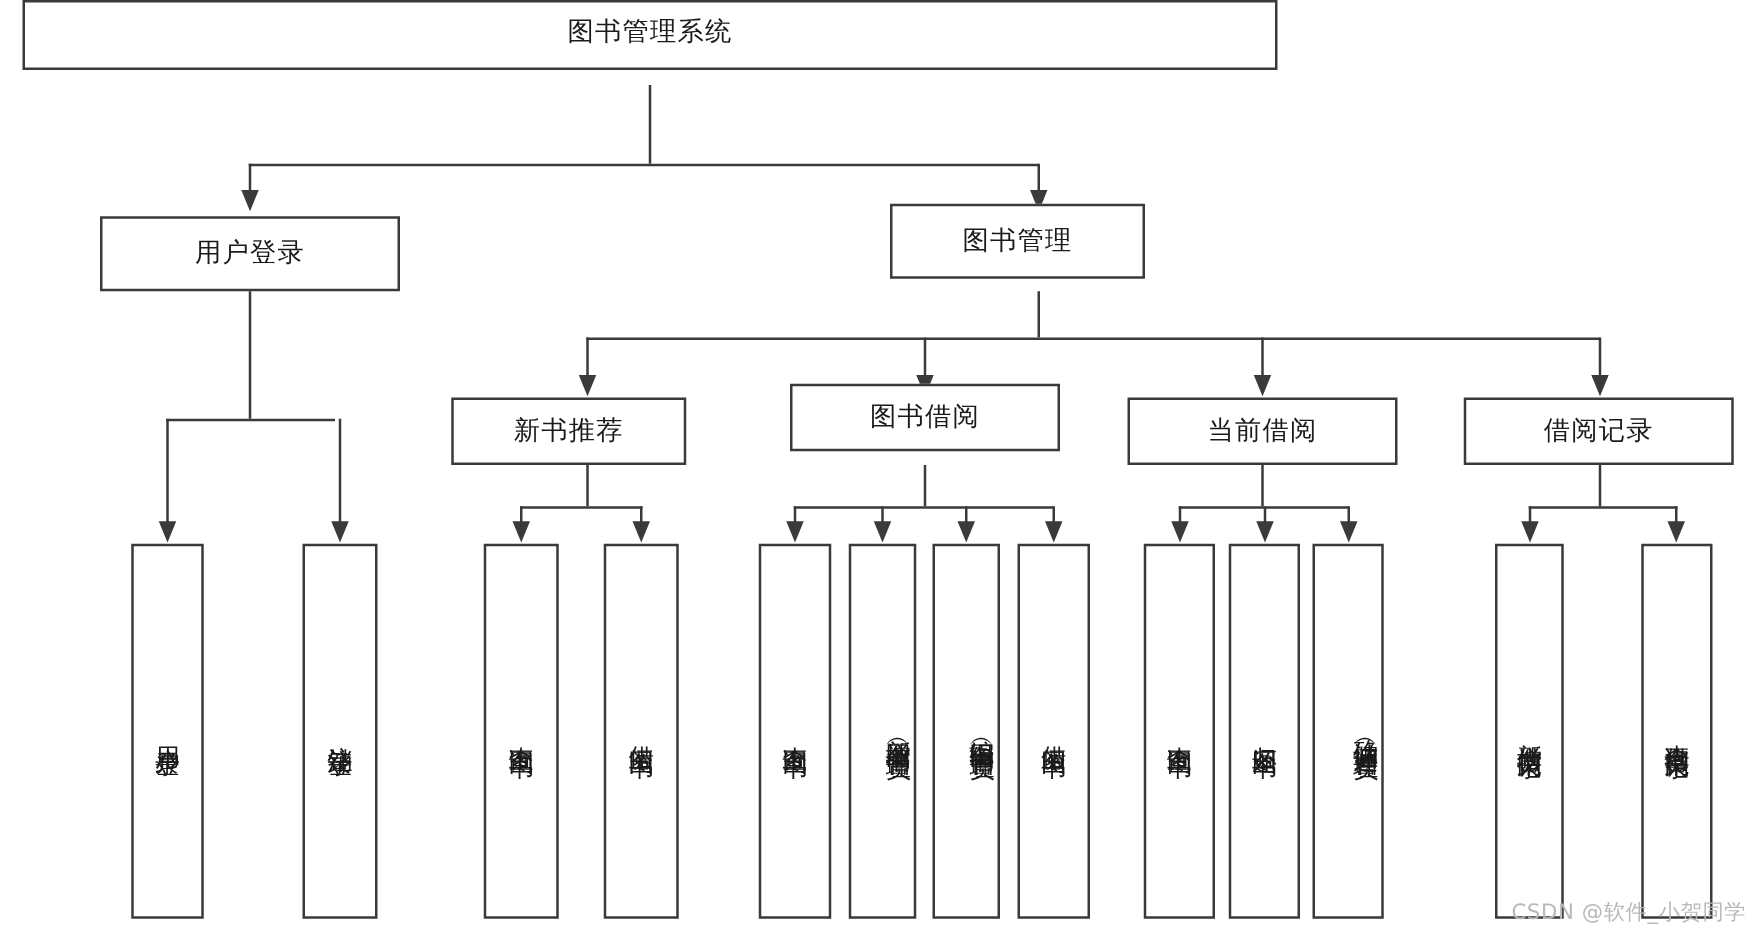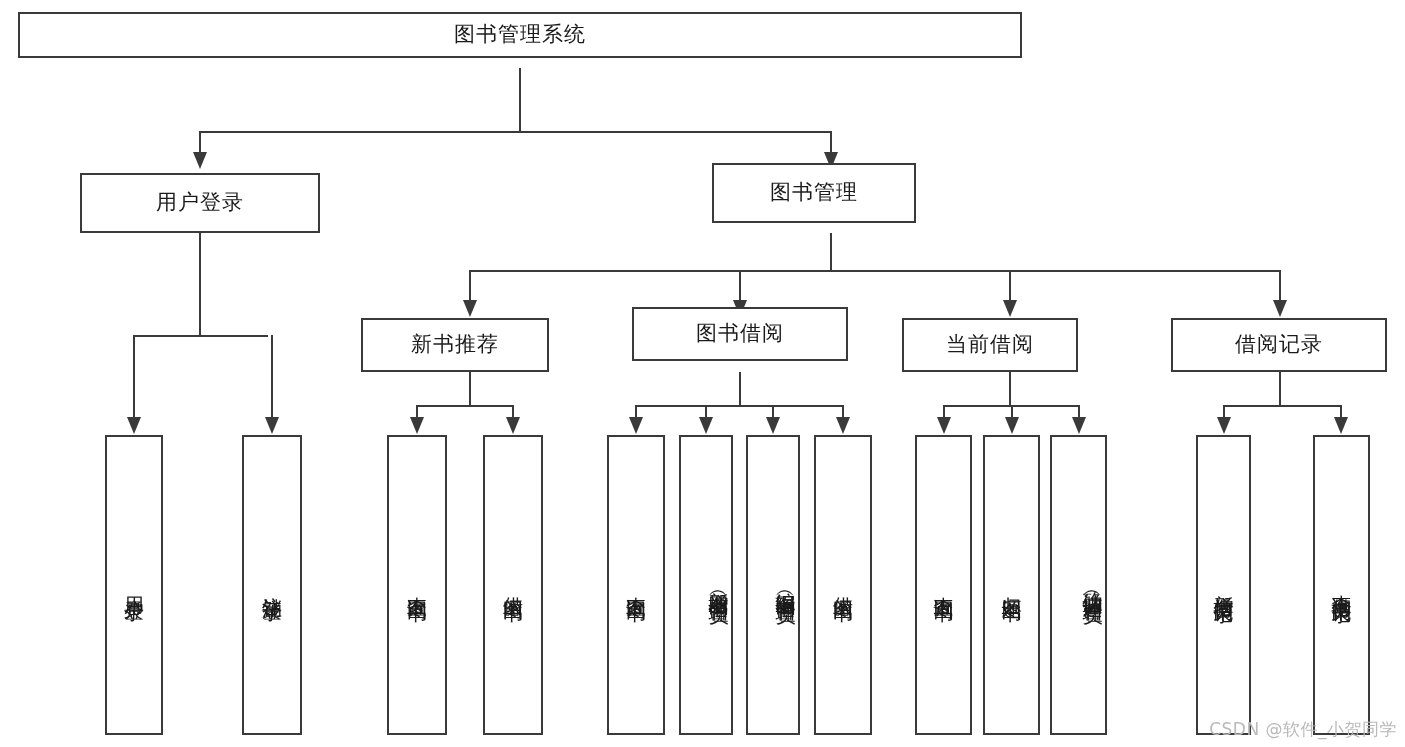--- a/index.html
+++ b/index.html
@@ -68,21 +68,21 @@
     color: #b9b9b9;
     letter-spacing: 0.5px;
     white-space: nowrap;
   }
 </style>
 </head>
 <body>
 
 <div id="canvas">
 
-  <div class="node horiz" style="left:18px; top:12px; width:1004px; height:46px;">
+  <div class="node horiz" style="left:18px; top:0; width:1004px; height:56px;font-family:Liberation Mono, monospace;">
     <span>图书管理系统</span>
   </div>
 
   <div class="line vline" style="left:519px; top:68px; width:2px; height:63px;"></div>
 
   <div class="line hline" style="left:199px; top:131px; width:632px; height:2px;"></div>
 
   <div class="line vline" style="left:199px; top:131px; width:2px; height:22px;"></div>
   <div class="arrow" style="left:193px; top:152px;"></div>
   <div class="line vline" style="left:830px; top:131px; width:2px; height:22px;"></div>
@@ -112,21 +112,21 @@
   <div class="arrow" style="left:1003px; top:300px;"></div>
   <div class="line vline" style="left:1279px; top:270px; width:2px; height:32px;"></div>
   <div class="arrow" style="left:1273px; top:300px;"></div>
 
   <div class="node horiz" style="left:361px; top:318px; width:188px; height:54px;">
     <span>新书推荐</span>
   </div>
   <div class="node horiz" style="left:632px; top:307px; width:216px; height:54px;">
     <span>图书借阅</span>
   </div>
-  <div class="node horiz" style="left:902px; top:318px; width:176px; height:54px;">
+  <div class="node horiz" style="left:902px; top:318px; width:216px; height:54px;">
     <span>当前借阅</span>
   </div>
   <div class="node horiz" style="left:1171px; top:318px; width:216px; height:54px;justify-content:center;">
     <span>借阅记录</span>
   </div>
 
   <div class="line vline" style="left:469px; top:372px; width:2px; height:33px;"></div>
   <div class="line hline" style="left:416px; top:405px; width:98px; height:2px;"></div>
   <div class="line vline" style="left:416px; top:405px; width:2px; height:13px;"></div>
   <div class="arrow" style="left:410px; top:417px;"></div>

